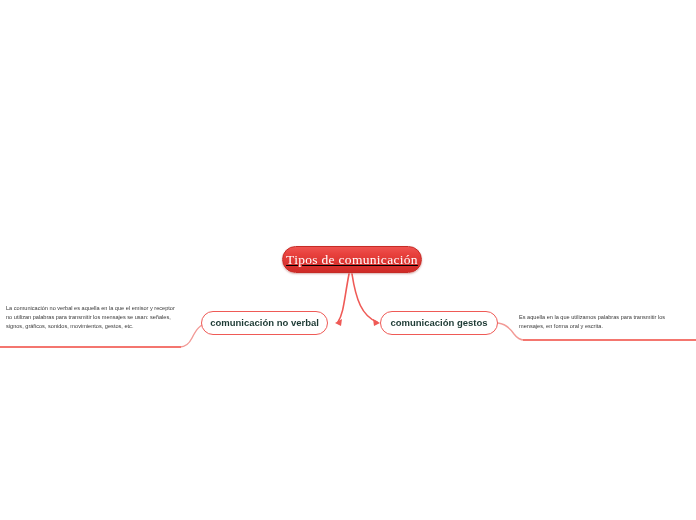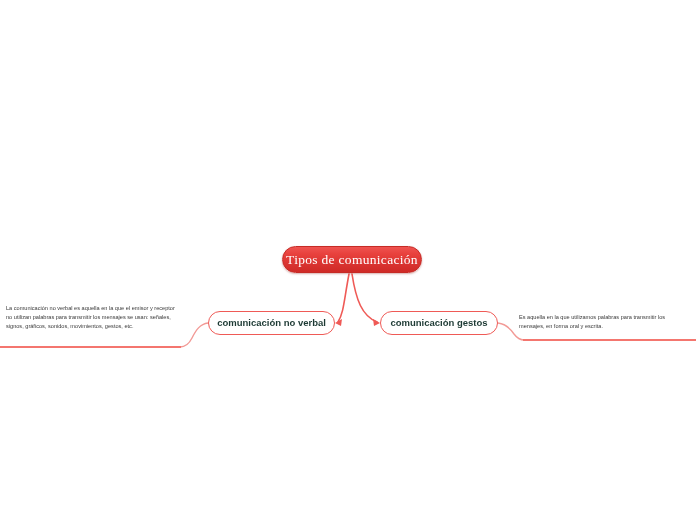--- a/index.html
+++ b/index.html
@@ -45,20 +45,21 @@
                 #ef5350 0%,
                 #e8413d 28%,
                 #d8322f 72%,
                 #cf2a27 100%);
     border: 1px solid #c62b26;
     box-shadow: 0 1px 2px rgba(140, 30, 25, 0.35);
     display: flex;
     align-items: center;
     justify-content: center;
     box-sizing: border-box;
+    text-decoration: underline;
   }
   #root-node .root-label {
     font-family: "Liberation Serif", serif;
     font-size: 13.5px;
     color: #ffffff;
     letter-spacing: 0.3px;
     white-space: nowrap;
     line-height: 1;
   }
 
@@ -76,21 +77,21 @@
   }
   .child-node .child-label {
     font-family: "Liberation Sans", sans-serif;
     font-size: 9.5px;
     font-weight: bold;
     color: #1d3a34;
     white-space: nowrap;
     line-height: 1;
   }
   #node-no-verbal {
-    left: 208px;
+    left: 201px;
     top: 311px;
     width: 127px;
   }
   #node-verbal {
     left: 380px;
     top: 311px;
     width: 118px;
   }
 
   

